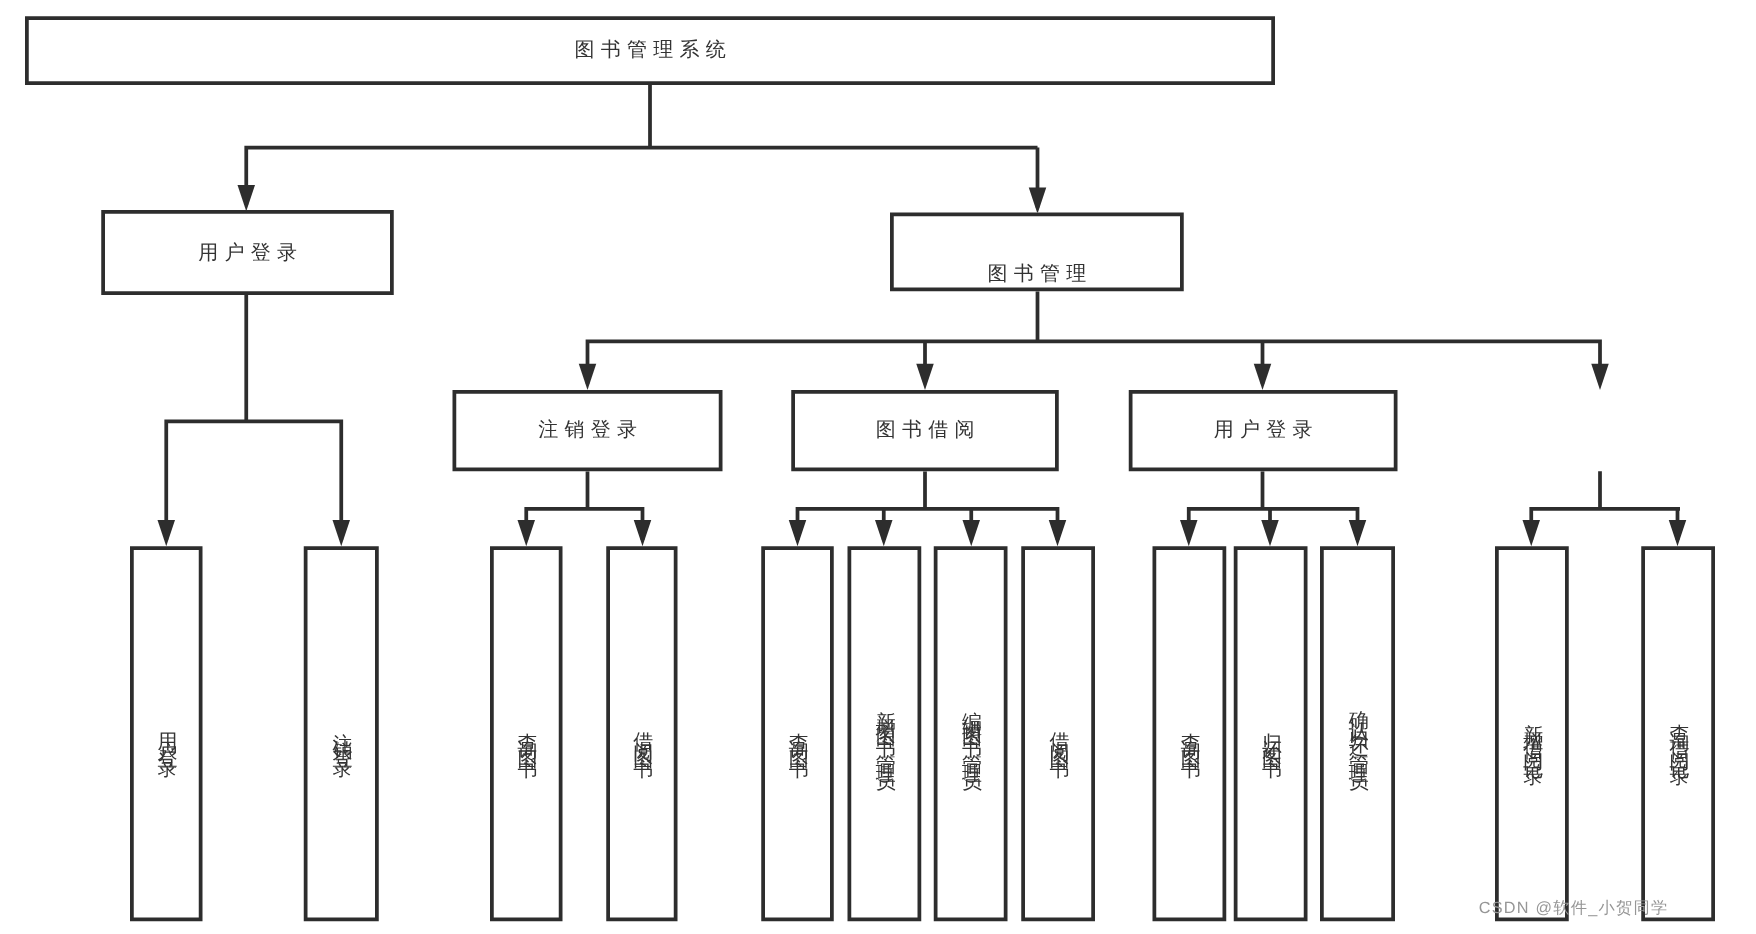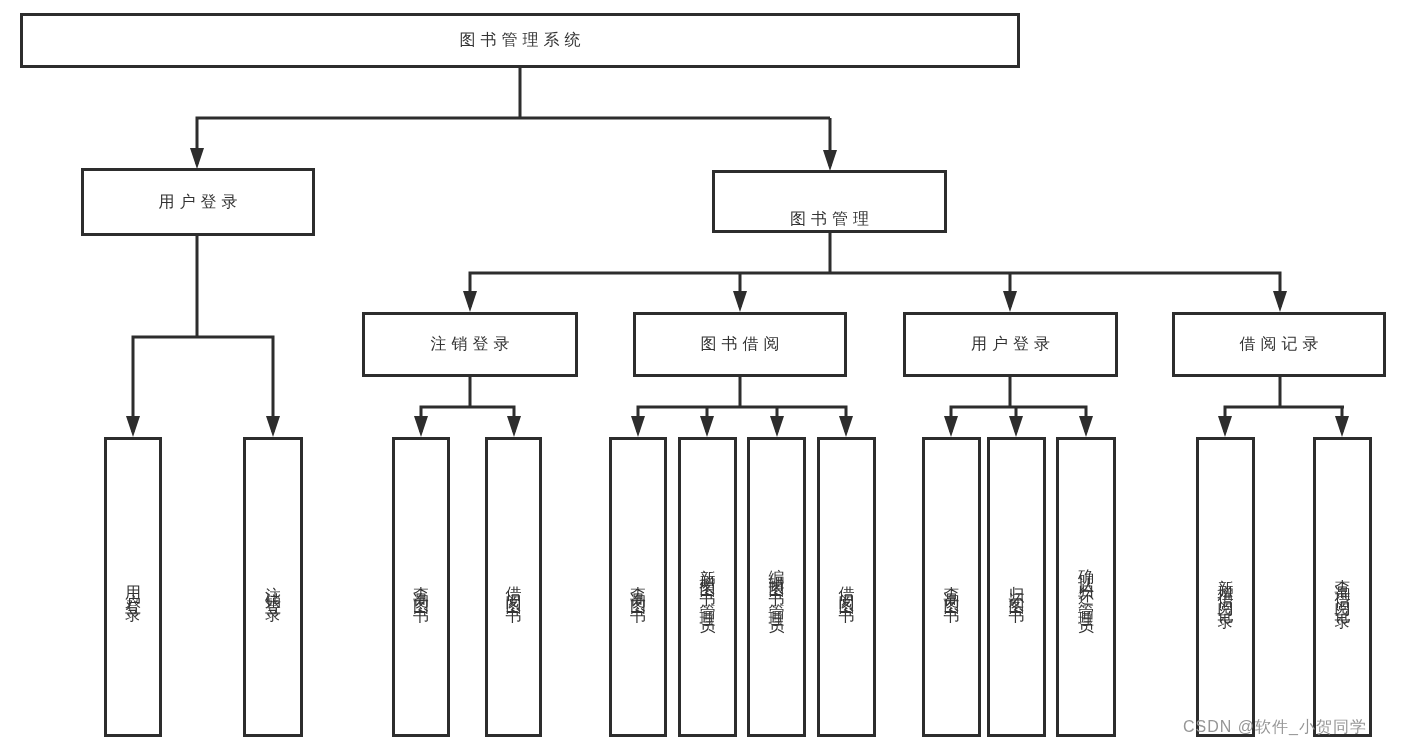--- a/index.html
+++ b/index.html
@@ -64,21 +64,21 @@
   #l9  { left: 922px;  width: 59px; }
   #l10 { left: 987px;  width: 59px; }
   #l11 { left: 1056px; width: 60px; }
   #l12 { left: 1196px; width: 59px; }
   #l13 { left: 1313px; width: 59px; }
   #watermark {
     position: absolute;
     left: 1183px;
     top: 717px;
     width: 215px;
-    font-size: 16px;
+    font-size: 13px;
     color: #969696;
     white-space: nowrap;
     letter-spacing: 1px;
   }
 </style>
 </head>
 <body>
 
 <div id="stage">
 
@@ -135,23 +135,20 @@
 
   <div class="box" id="b-newbook">
     <span class="hlabel">注销登录</span>
   </div>
   <div class="box" id="b-borrow">
     <span class="hlabel">图书借阅</span>
   </div>
   <div class="box" id="b-current">
     <span class="hlabel">用户登录</span>
   </div>
-  <div class="box" id="b-records">
-    <span class="hlabel">借阅记录</span>
-  </div>
 
   <div class="box leaf" id="l1">
     <span class="vlabel">用户登录</span>
   </div>
   <div class="box leaf" id="l2">
     <span class="vlabel">注销登录</span>
   </div>
   <div class="box leaf" id="l3">
     <span class="vlabel">查询图书</span>
   </div>

